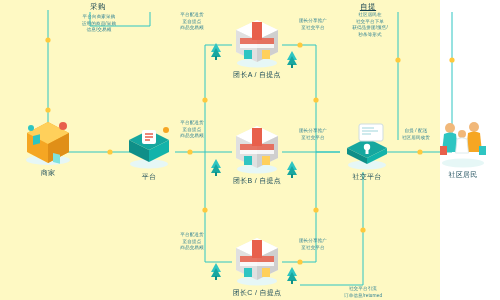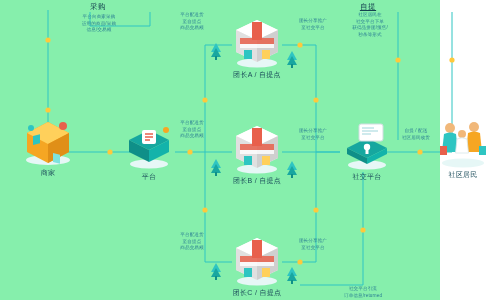--- a/index.html
+++ b/index.html
@@ -6,21 +6,21 @@
   html, body {
     margin: 0; padding: 0;
     width: 500px; height: 300px;
     overflow: hidden;
     background: #ffffff;
     font-family: "Liberation Sans", sans-serif;
   }
   #canvas {
     position: relative;
     width: 440px; height: 300px;
-    background: #86efac;
+    background: #fef9c3;
   }
   svg.lines {
     position: absolute; left: 0; top: 0;
     width: 500px; height: 300px;
     pointer-events: none;
   }
   .node {
     position: absolute;
     display: flex;
     flex-direction: column;

